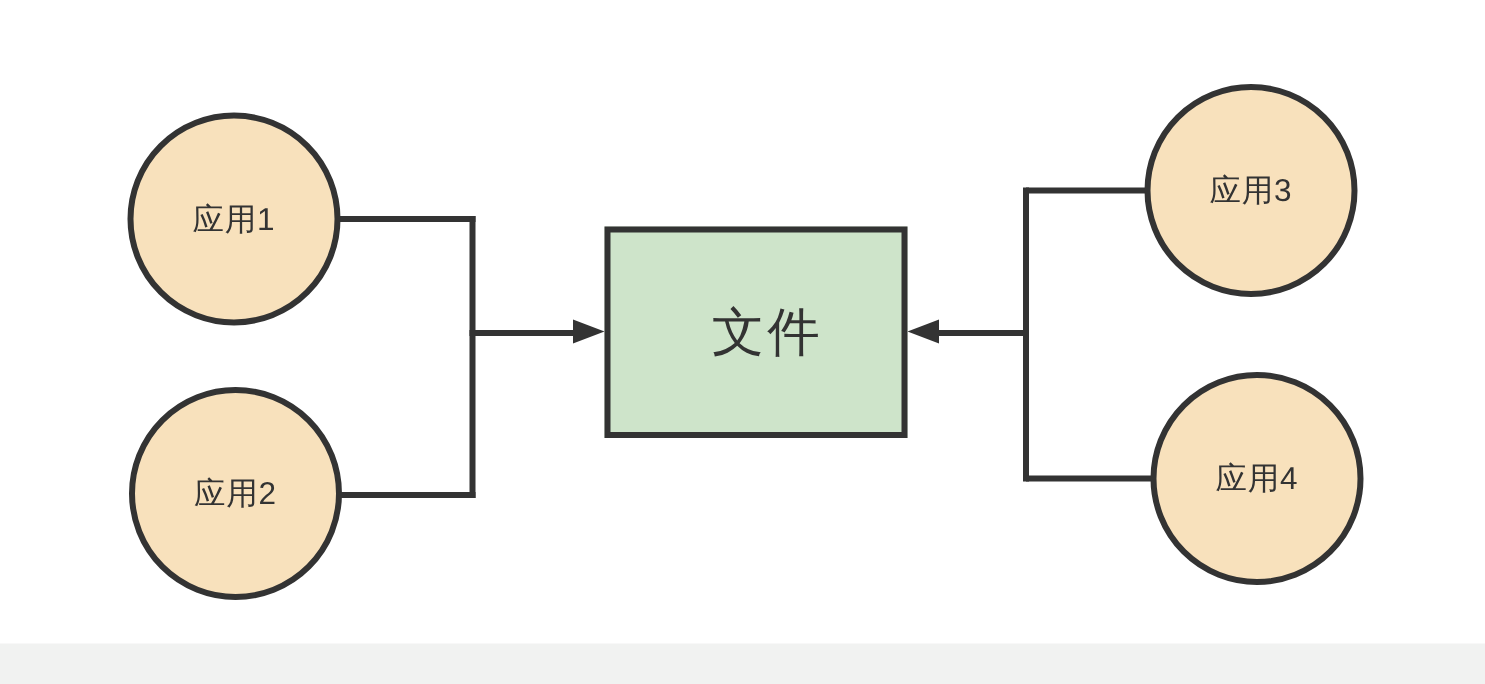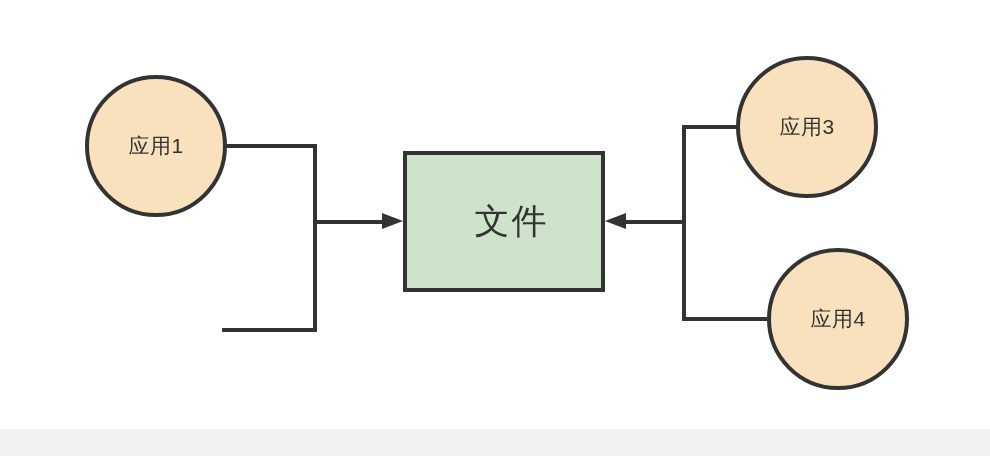--- a/index.html
+++ b/index.html
@@ -27,21 +27,21 @@
     box-sizing:border-box;
     border:4px solid var(--stroke);
     border-radius:50%;
     background:var(--app-fill);
     display:flex;align-items:center;justify-content:center;
     font-size:21px;
     letter-spacing:0.5px;
   }
   .c1{left:85px;top:75px;}
   .c2{left:86px;top:258px;}
-  .c3{left:736px;top:56px;}
+  .c3{left:763px;top:56px;}
   .c4{left:767px;top:248px;}
 
   
   .file-box{
     position:absolute;
     left:403px;top:151px;
     width:202px;height:141px;
     box-sizing:border-box;
     border:4px solid var(--stroke);
     background:var(--file-fill);
@@ -100,20 +100,23 @@
 
   <div class="seg seg-r-top"></div>
   <div class="seg seg-r-vert"></div>
   <div class="seg seg-r-bot"></div>
   <div class="seg seg-r-shaft"></div>
   <div class="arrowhead arrow-left"></div>
 
   <div class="node-circle c1">
     <span>应用1</span>
   </div>
+  <div class="node-circle c2">
+    <span>应用2</span>
+  </div>
   <div class="node-circle c3">
     <span>应用3</span>
   </div>
   <div class="node-circle c4">
     <span>应用4</span>
   </div>
 
   <div class="file-box">
     <span>文件</span>
   </div>

